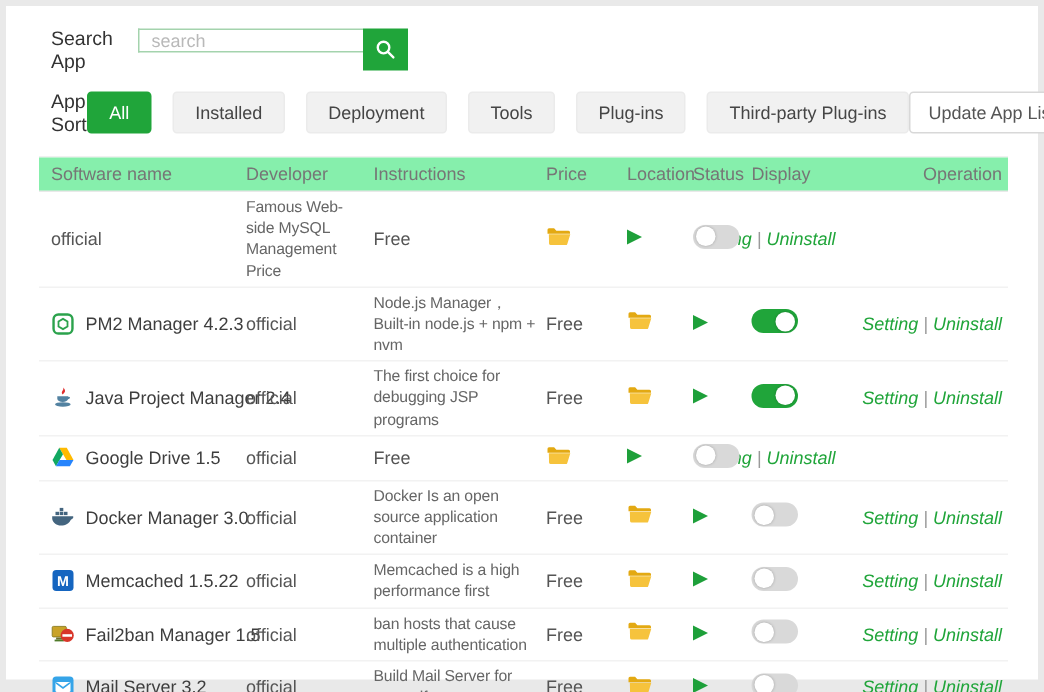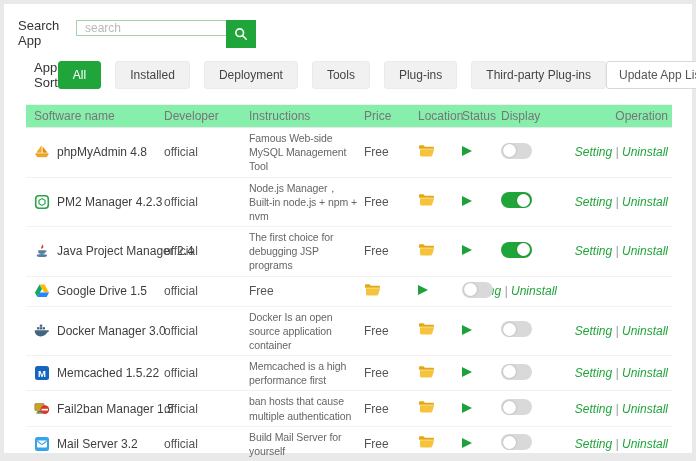--- a/index.html
+++ b/index.html
@@ -1,20 +1,20 @@
 <!DOCTYPE html>
 <html><head>
 <meta charset="utf-8">
 <style>
   * { margin:0; padding:0; box-sizing:border-box; }
   html,body { width:696px; height:461px; background:#e9e9e9; font-family:"Liberation Sans","DejaVu Sans",sans-serif; overflow:hidden; }
   .panel { position:absolute; left:4px; top:4px; right:4px; bottom:8px; background:#fff; }
 
   
-  .search-row { display:flex; align-items:flex-end; padding:14px 20px 0 14px; }
+  .search-row { display:flex; align-items:center; padding:14px 20px 0 30px; }
   .row-label { font-size:13px; color:#333; width:58px; }
   .search-box { display:flex; margin-left:0; }
   .search-input { width:150px; height:16px; border:1px solid #a4d3ad; border-right:none; padding:0 8px; font-size:12px; color:#444; outline:none; }
   .search-input::placeholder { color:#b9b9b9; }
   .search-btn { width:30px; height:28px; background:#20a53a; border:none; display:flex; align-items:center; justify-content:center; cursor:pointer; }
 
   
   .sort-row { display:flex; align-items:center; padding:12px 20px 12px 30px; }
   .sort-buttons { display:flex; gap:14px; align-items:center; }
   .sort-btn { font-size:12px; color:#454545; background:#f1f1f1; border:1px solid #ebebeb; border-radius:3px; padding:6px 14px; cursor:pointer; white-space:nowrap; }
@@ -84,32 +84,22 @@
       <div class="th">Developer</div>
       <div class="th">Instructions</div>
       <div class="th">Price</div>
       <div class="th">Location</div>
       <div class="th">Status</div>
       <div class="th">Display</div>
       <div class="th right">Operation</div>
     </div>
 
     <div class="tr trow">
-      <div class="td name-cell">
-        <span class="appicon">
-            <svg width="16" height="16" viewBox="0 0 16 16">
-              <path d="M7.6 1.2 L7.6 8.8 L2.2 8.8 Z" fill="#f6a821"></path>
-              <path d="M8.6 2.4 L8.6 8.8 L13.6 8.8 Z" fill="#e88c00"></path>
-              <path d="M1.6 9.8 h12.8 l-1.8 3 h-9.2 Z" fill="#f6a821" stroke="#c87d00" stroke-width="0.5"></path>
-            </svg>
-          </span>
-        <span class="appname">phpMyAdmin 4.8</span>
-      </div>
-      <div class="td">official</div>
-      <div class="td instr">Famous Web-side MySQL Management Tool</div>
+      <div class="td">official</div>
+      <div class="td instr">Famous Web-side MySQL Management Price</div>
       <div class="td">Free</div>
       <div class="td"><span class="folder-wrap">
             <svg width="17" height="14" viewBox="0 0 17 14">
               <path d="M1 2.2 a1 1 0 0 1 1-1 h3.4 l1.5 1.6 H15 a1 1 0 0 1 1 1 v1 H1 Z" fill="#e3a912"></path>
               <path d="M1.9 5.2 h14.3 l-2 6.4 a1.1 1.1 0 0 1 -1.05 .8 H3.1 a1.1 1.1 0 0 1 -1.06 -.83 Z" fill="#f6c33c"></path>
             </svg>
           </span></div>
       <div class="td"><span class="play-wrap">
             <span class="play"></span>
           </span></div>

